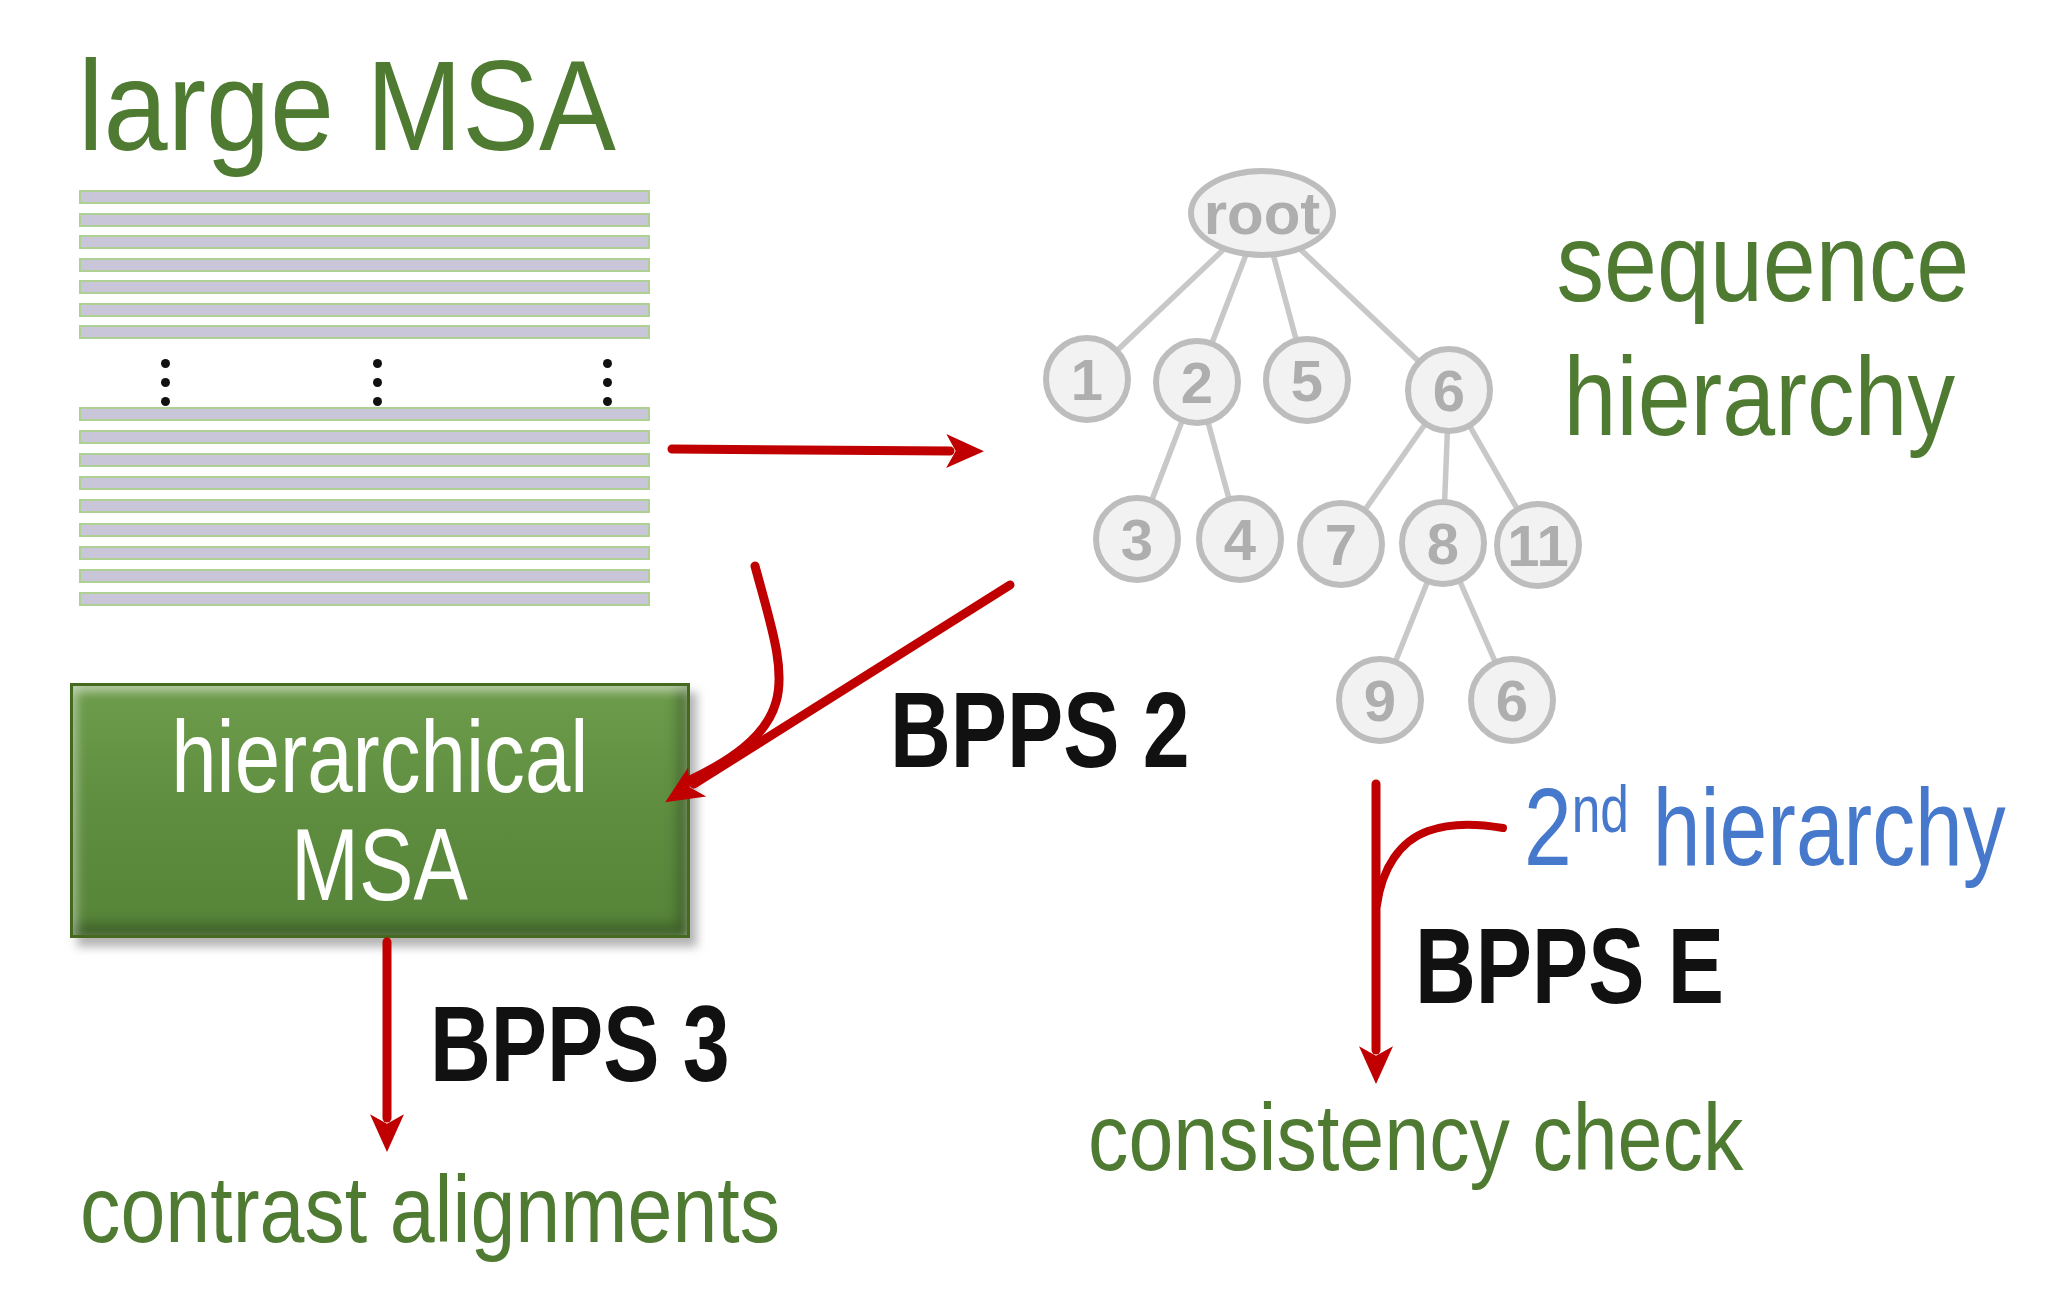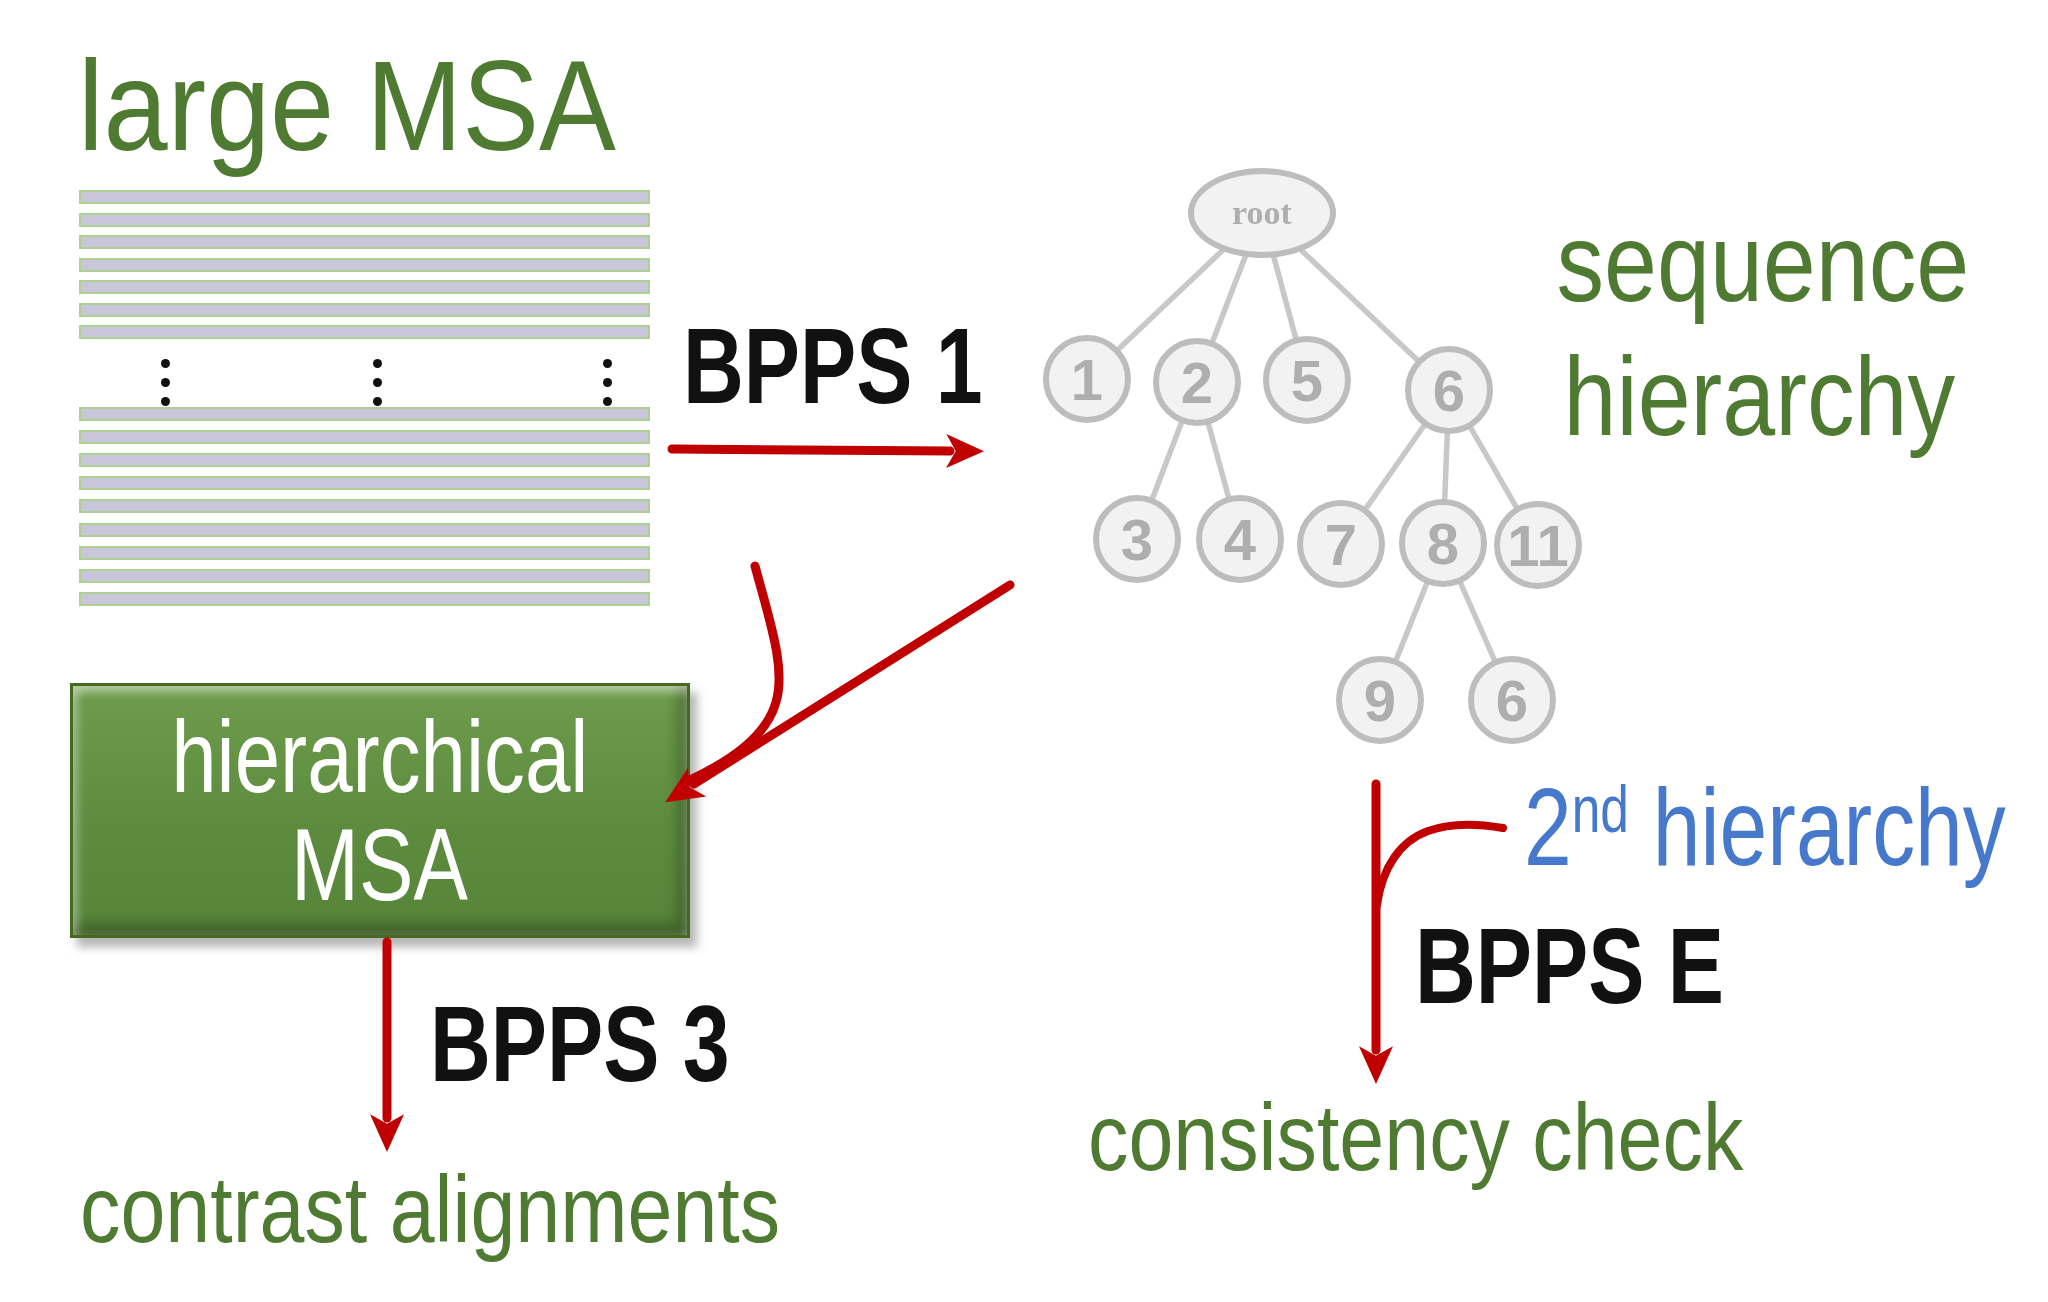--- a/index.html
+++ b/index.html
@@ -41,21 +41,21 @@
     border:3px solid var(--box-border);
     box-shadow:inset 0 7px 9px rgba(255,255,255,.40), inset 7px 0 9px rgba(255,255,255,.22),
       inset -9px -11px 13px rgba(0,0,0,.28), 7px 9px 9px rgba(120,120,120,.55);
     display:flex;flex-direction:column;align-items:center;justify-content:center;
     color:var(--white);font-size:102px;line-height:108px;text-align:center;}
 
   .node{position:absolute;background:var(--node-fill);border:6px solid var(--node-border);
     border-radius:50%;color:var(--node-text);font-weight:700;
     display:flex;align-items:center;justify-content:center;}
   .node-small{width:88px;height:88px;font-size:58px;}
-  .node-root{width:148px;height:90px;border-radius:50%;font-size:34px;font-family:Liberation Serif, serif;}
+  .node-root{width:148px;height:90px;border-radius:50%;font-size:60px;}
 
   .blue-label{color:var(--blue);font-size:110px;line-height:1;white-space:nowrap;}
   .blue-label sup{font-size:.60em;vertical-align:.50em;}
 
   svg.overlay{position:absolute;left:0;top:0;pointer-events:none;}
   .edge{stroke:var(--edge);stroke-width:5.5;fill:none;}
   .rline{stroke:var(--red);stroke-width:9;fill:none;stroke-linecap:round;}
   .rline-thin{stroke:var(--red);stroke-width:8;fill:none;stroke-linecap:round;}
   .rhead{fill:var(--red);}
 </style>
@@ -103,22 +103,22 @@
     <div class="dot" style="top:0;"></div>
       <div class="dot" style="top:19px;"></div>
       <div class="dot" style="top:38px;"></div>
   </div>
 
   <div class="hier-box">
     <div><span class="cond80c">hierarchical</span></div>
     <div><span class="cond80c">MSA</span></div>
   </div>
 
-  <div class="abs bpps" style="left:683px;top:312px;">
-    <span class="cond78">BPPS 1</span>
+  <div class="abs bpps" style="left:890px;top:676px;">
+    <span class="cond78">BPPS 2</span>
   </div>
   <div class="abs bpps" style="left:430px;top:990px;">
     <span class="cond78">BPPS 3</span>
   </div>
   <div class="abs bpps" style="left:1415px;top:912px;">
     <span class="cond78">BPPS E</span>
   </div>
 
   <div class="abs seq-hier" style="left:1520px;top:196px;">
     <div><span class="cond85c">sequence</span></div>

